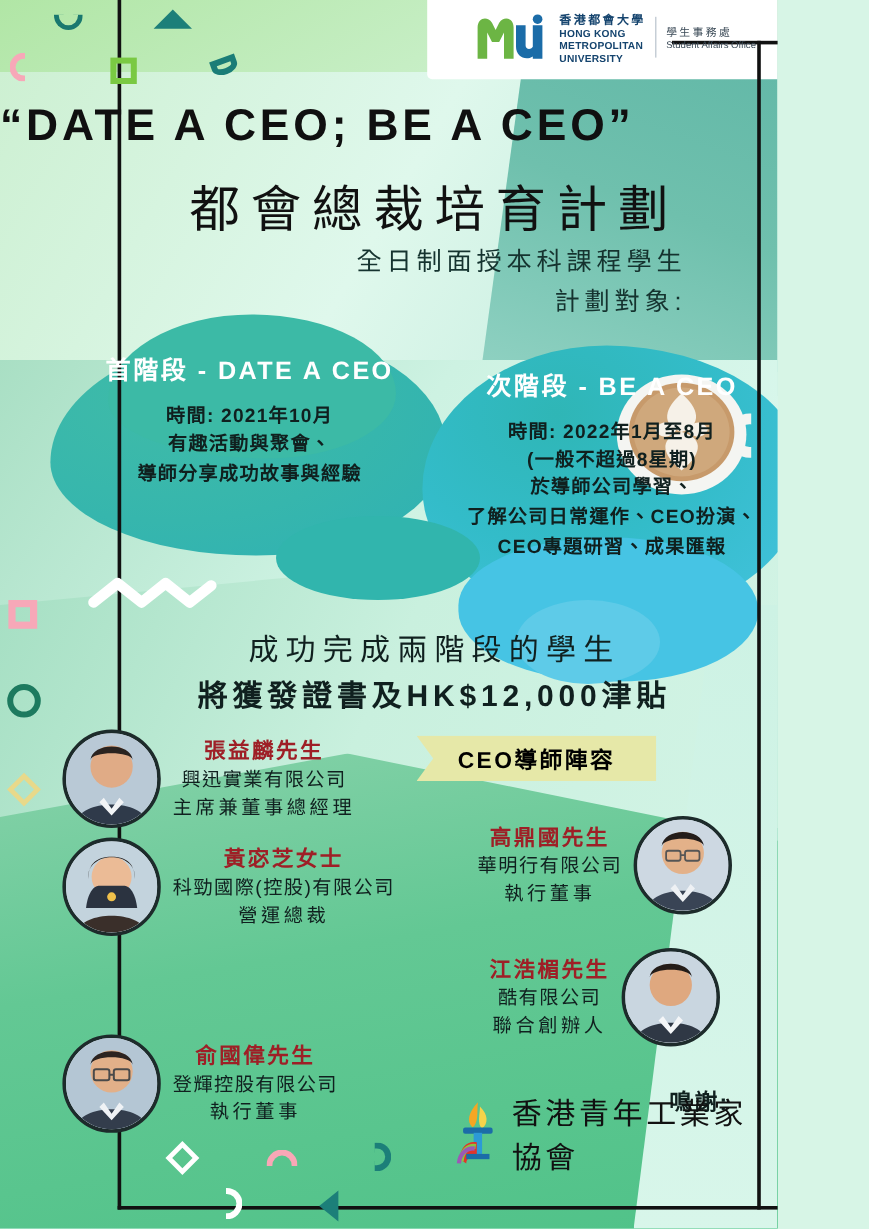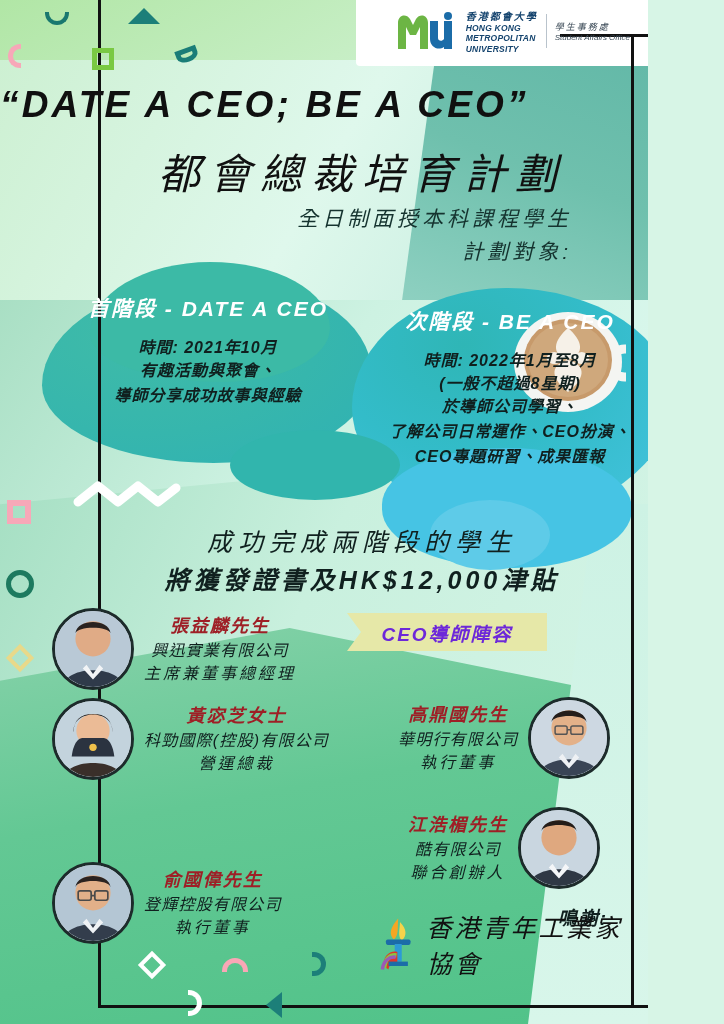--- a/index.html
+++ b/index.html
@@ -11,21 +11,20 @@
     overflow: hidden;
     background: #d7f5e6;
   }
 
   .poster {
     position: relative;
     width: 648px;
     height: 1024px;
     overflow: hidden;
     background: linear-gradient(160deg, #b8e6a8 0%, #cdf0d8 22%, #d9f7ea 45%, #9fdfc8 70%, #56c98f 100%);
-    font-style: italic;
   }
 
   
   .bg-layer { position: absolute; inset: 0; }
 
   .bg-topleft {
     position: absolute; left: -60px; top: -60px;
     width: 420px; height: 330px;
     background: linear-gradient(150deg, #a9e39a 0%, #c6eec4 60%, #d8f5e2 100%);
   }
@@ -215,26 +214,26 @@
   .reward .l2 { font-size: 25px; letter-spacing: 4px; line-height: 1.5; font-weight: 600; }
 
   
   .mentor-banner {
     position: absolute; left: 347px; top: 613px; width: 200px; height: 38px;
     background: #e6e8a8;
     clip-path: polygon(0 0, 100% 0, 100% 100%, 0 100%, 7% 50%);
     display: flex; align-items: center; justify-content: center;
   }
   .mentor-banner span {
-    font-size: 19px; font-weight: 800; color: #6d28d9; letter-spacing: 2px;
+    font-size: 19px; font-weight: 800; color: #000000; letter-spacing: 2px;
   }
 
   
   .mentor { position: absolute; display: flex; align-items: center; }
-  .mentor.right { flex-direction: row-reverse; margin-top: 17px; }
+  .mentor.right { flex-direction: row-reverse; }
   .mentor-txt { text-align: center; padding: 0 10px; }
   .mentor-name {
     font-size: 18px; font-weight: 800; color: #9e1f26; letter-spacing: 2px;
     line-height: 1.45;
   }
   .mentor-org  { font-size: 16px; color: #10201f; letter-spacing: 1.2px; line-height: 1.45; }
   .mentor-role { font-size: 16px; color: #10201f; letter-spacing: 3px; line-height: 1.45; }
 
   .avatar {
     width: 82px; height: 82px; border-radius: 50%;

